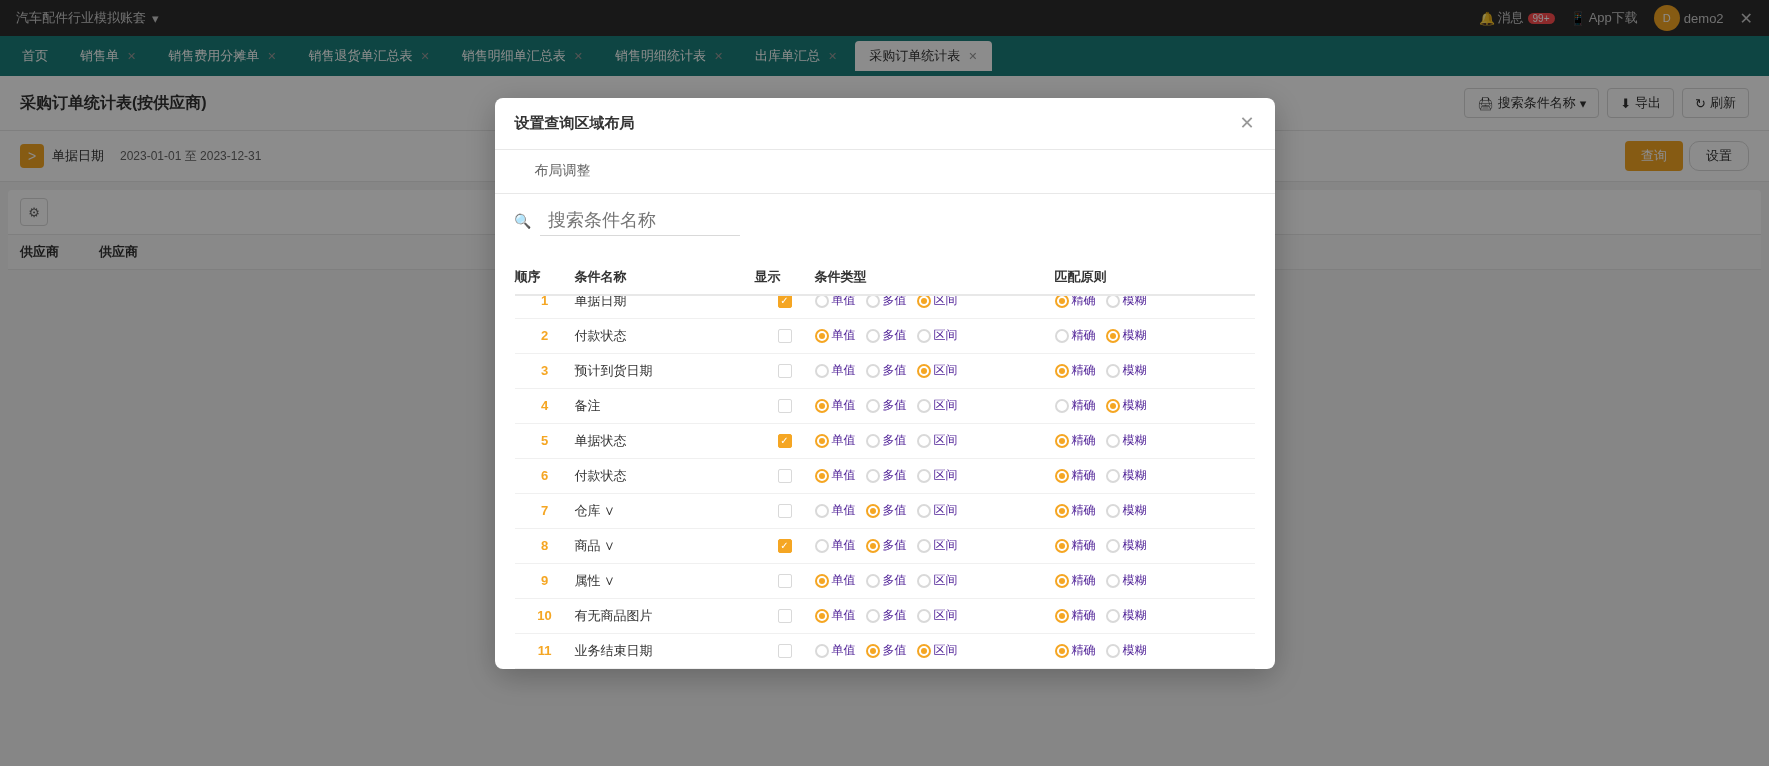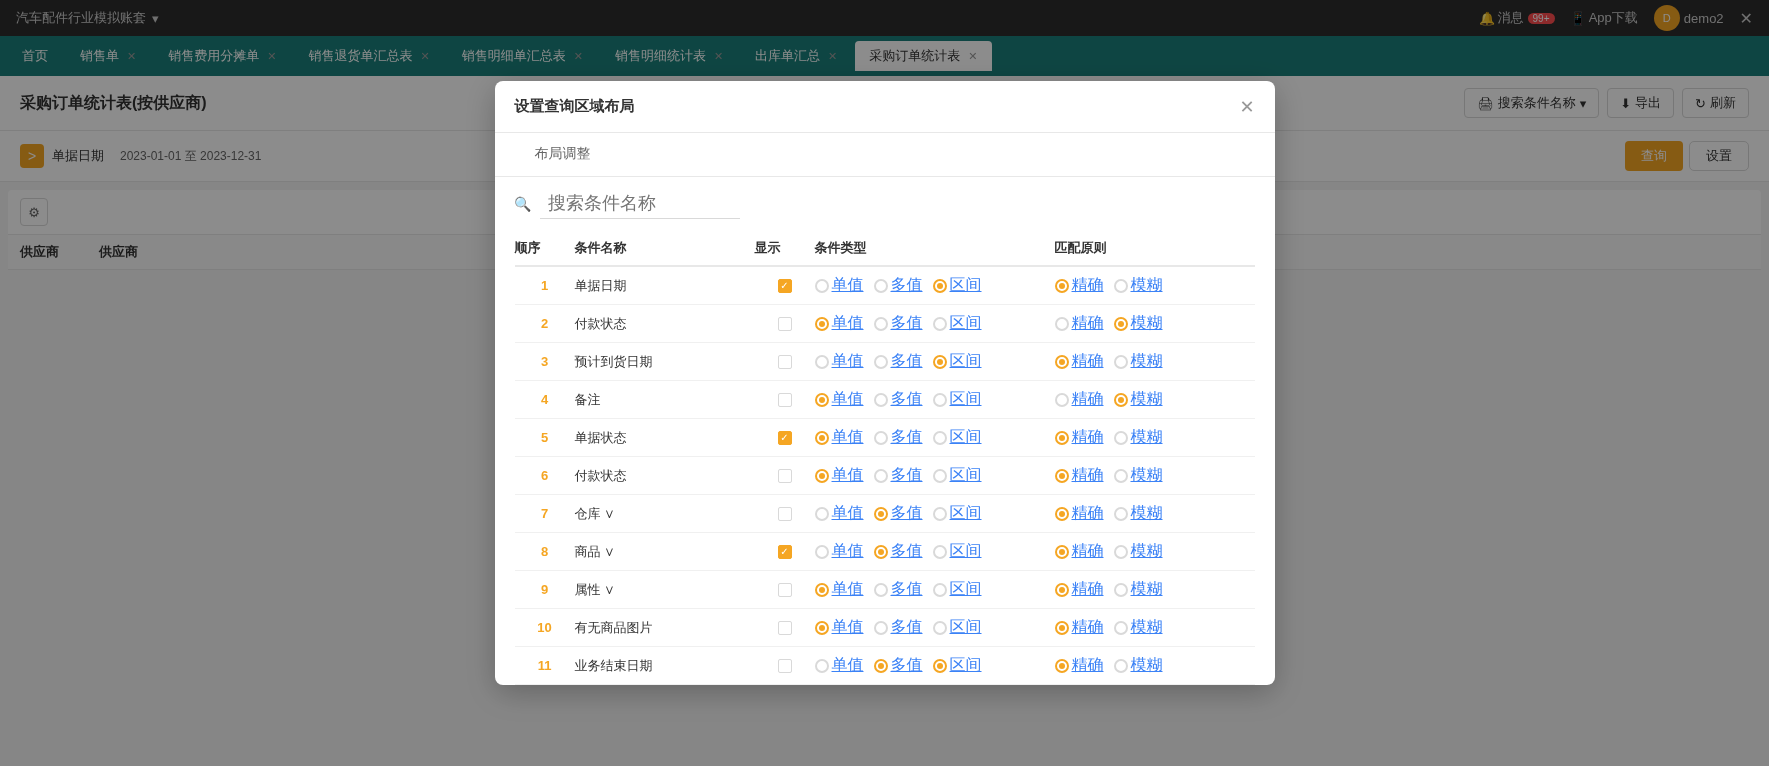--- a/index.html
+++ b/index.html
@@ -134,21 +134,21 @@
       padding: 5px 16px;
       border-radius: 4px;
       cursor: pointer;
       font-size: 13px;
     }
     .btn-settings {
       background: white;
       color: #333;
       border: 1px solid #d9d9d9;
       padding: 5px 16px;
-      border-radius: 5px;
+      border-radius: 10px;
       cursor: pointer;
       font-size: 13px;
     }
 
     
     .table-area {
       background: white;
       margin: 8px;
       border-radius: 4px;
     }
@@ -256,21 +256,21 @@
     .modal-table-header {
       display: grid;
       grid-template-columns: 60px 180px 60px 240px 200px;
       padding: 8px 0;
       border-bottom: 2px solid #e8e8e8;
       font-weight: bold;
       font-size: 13px;
       color: #333;
       background: white;
       position: sticky;
-      top: 0;
+      top: 12px;
       z-index: 2;
     }
     .modal-table-row {
       display: grid;
       grid-template-columns: 60px 180px 60px 240px 200px;
       padding: 8px 0;
       border-bottom: 1px solid #f0f0f0;
       align-items: center;
       font-size: 13px;
       color: #333;
@@ -303,21 +303,21 @@
     .radio-circle.checked {
       border-color: #f5a623;
     }
     .radio-circle.checked::after {
       content: '';
       width: 6px;
       height: 6px;
       background: #f5a623;
       border-radius: 50%;
     }
-    .radio-label { font-size: 16px; color: #3b82f6; text-decoration: underline; }
+    .radio-label { font-size: 12px; color: #4c1d95; }
 
     
     .checkbox-wrap {
       display: flex;
       align-items: center;
       justify-content: center;
     }
     .checkbox-box {
       width: 14px;
       height: 14px;

